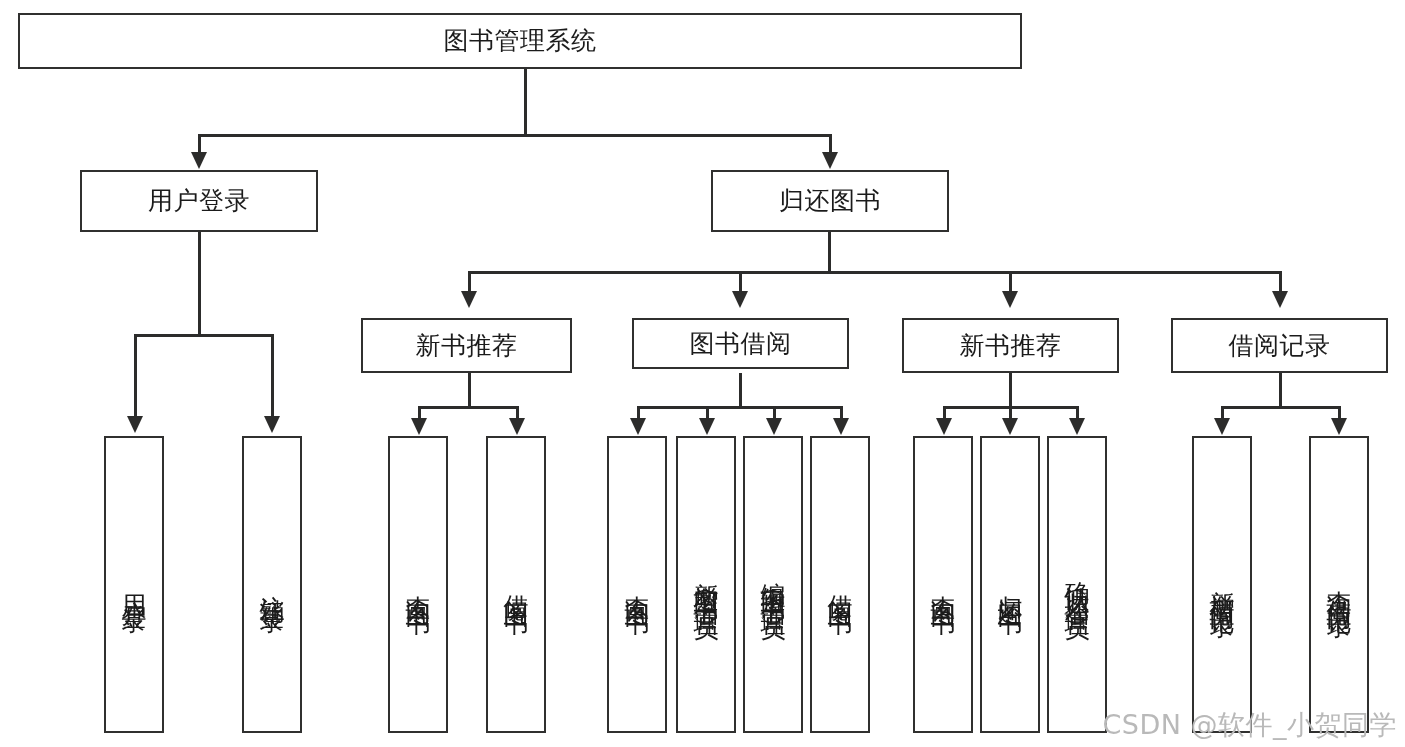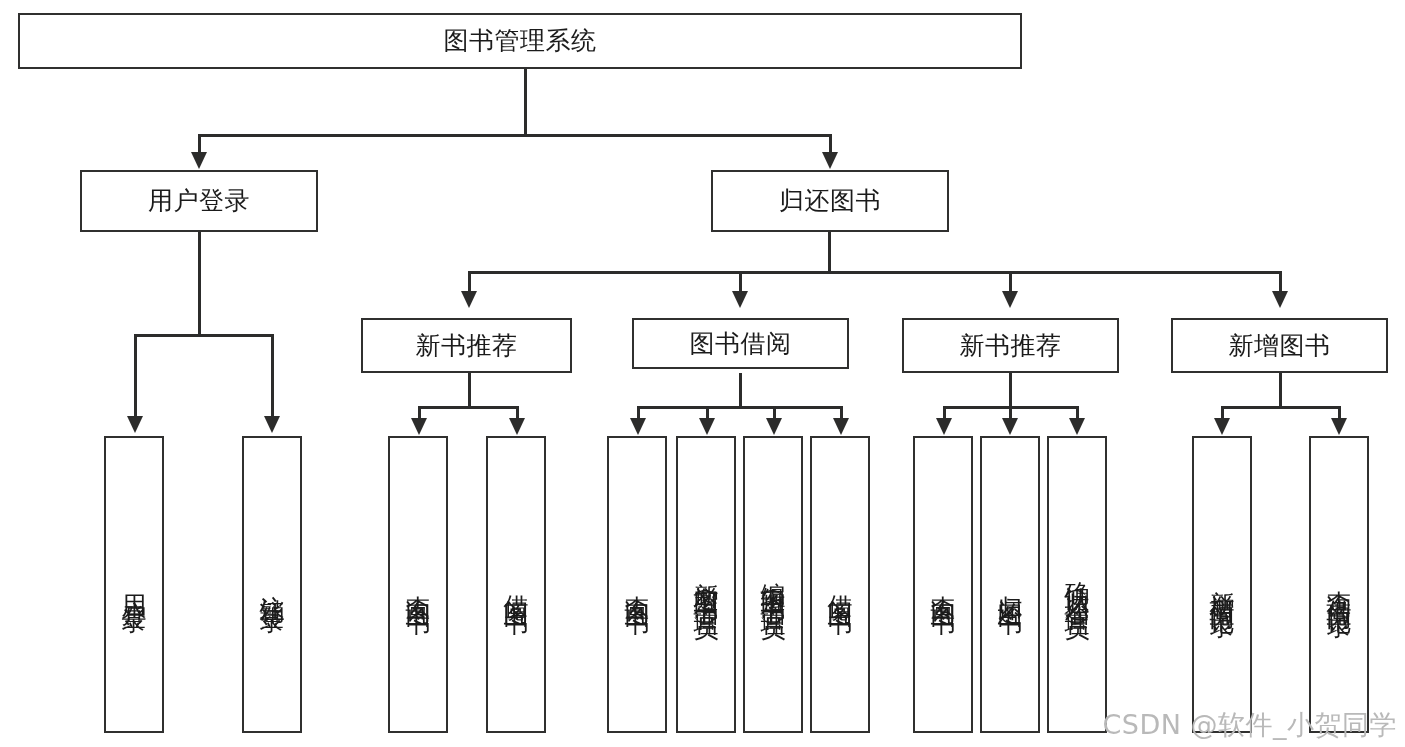--- a/index.html
+++ b/index.html
@@ -126,21 +126,21 @@
   <div class="node h-node" style="left:361px; top:318px; width:211px; height:55px;">
     <span class="h-label">新书推荐</span>
   </div>
   <div class="node h-node" style="left:632px; top:318px; width:217px; height:51px;">
     <span class="h-label">图书借阅</span>
   </div>
   <div class="node h-node" style="left:902px; top:318px; width:217px; height:55px;">
     <span class="h-label">新书推荐</span>
   </div>
   <div class="node h-node" style="left:1171px; top:318px; width:217px; height:55px;">
-    <span class="h-label">新增图书</span>
+    <span class="h-label">借阅记录</span>
   </div>
 
   <div class="edge v" style="left:468px; top:373px; height:35px;"></div>
   <div class="edge h" style="left:418px; top:406px; width:101px;"></div>
   <div class="edge v" style="left:418px; top:406px; height:14px;"></div>
   <div class="arrow" style="left:411px; top:418px;"></div>
   <div class="edge v" style="left:516px; top:406px; height:14px;"></div>
   <div class="arrow" style="left:509px; top:418px;"></div>
 
   <div class="edge v" style="left:739px; top:373px; height:35px;"></div>

